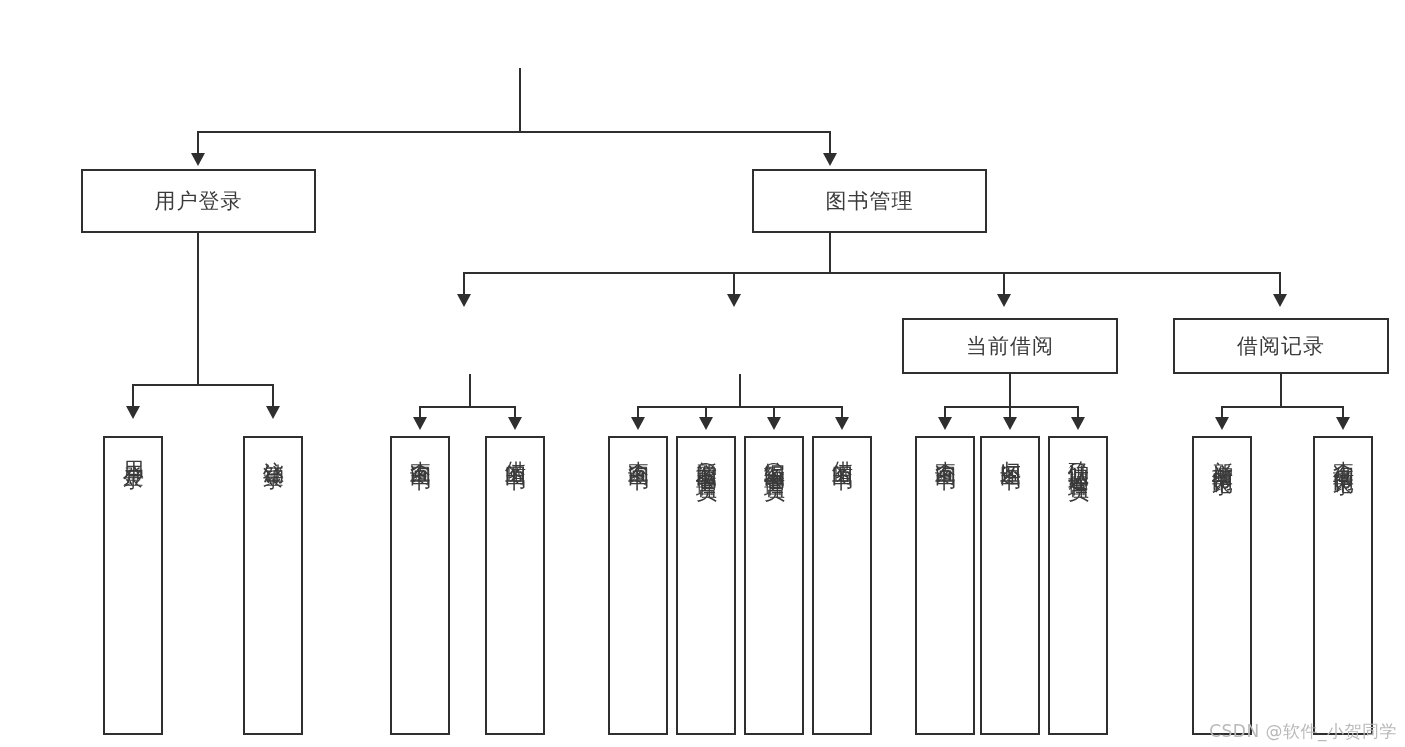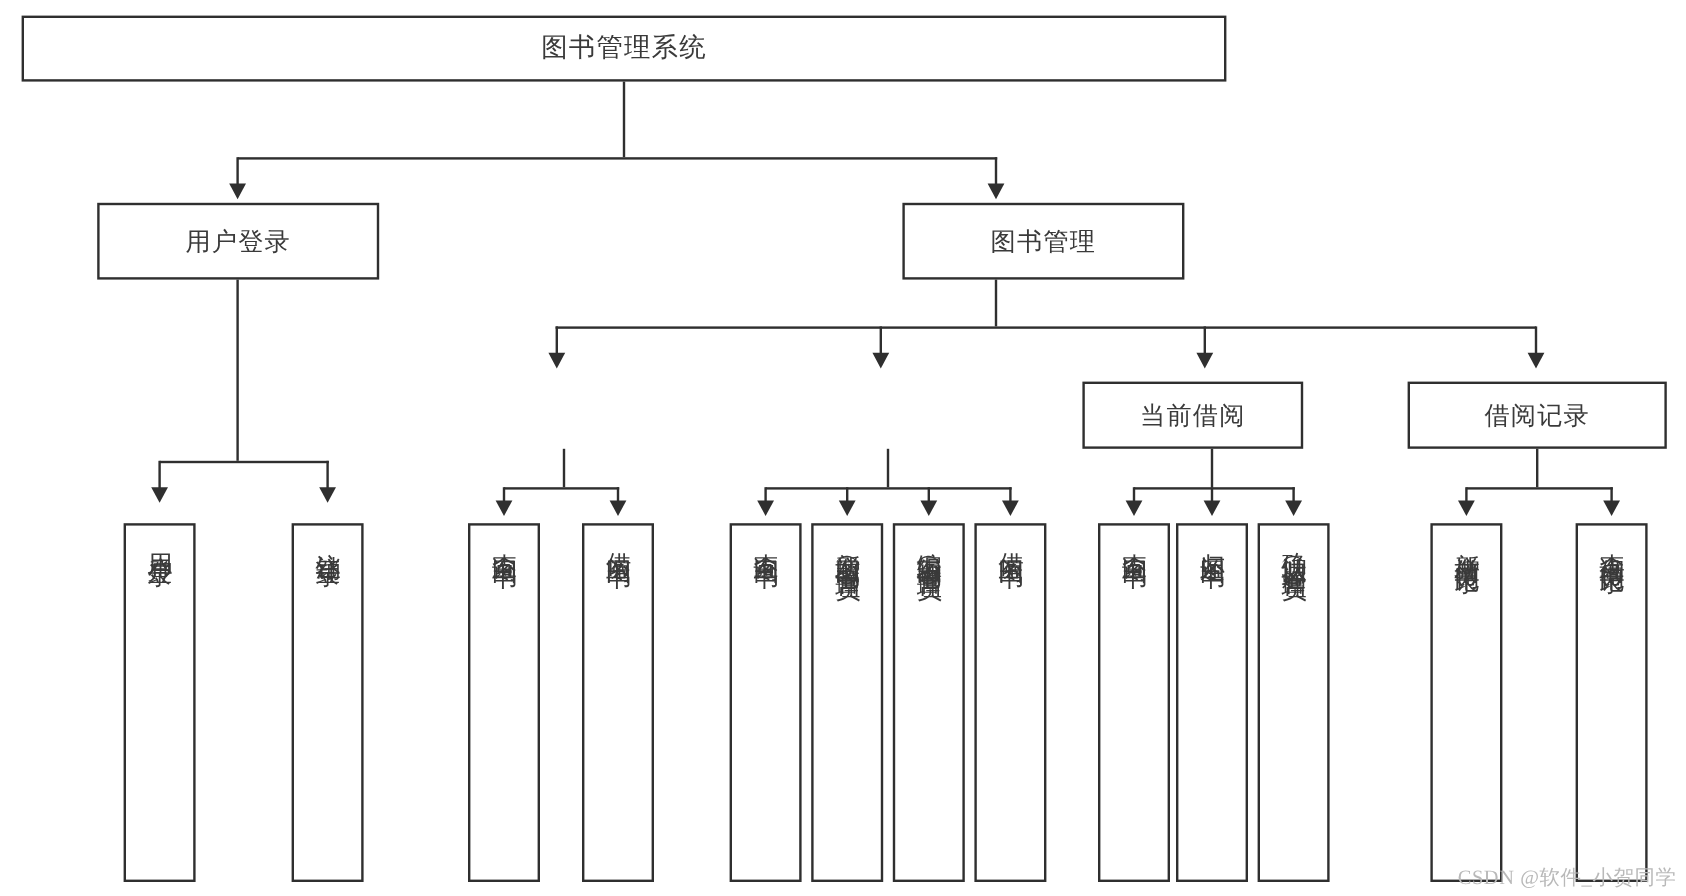--- a/index.html
+++ b/index.html
@@ -63,31 +63,27 @@
   
   #watermark{
     position:absolute;
     right:8px;
     bottom:4px;
     font-size:17px;
     color:#b9b9b9;
     letter-spacing:0.5px;
     white-space:nowrap;
     user-select:none;
-    font-family:Liberation Serif, serif;
   }
 </style>
 </head>
 <body>
 
 <div id="canvas">
 
-  <div class="node root" style="left:18px;top:13px;width:1004px;height:55px;">
-    <span class="lbl">图书管理系统</span>
-  </div>
 
   <div class="ln v" style="left:519px;top:68px;height:63px;"></div>
 
   <div class="ln h" style="left:198px;top:131px;width:633px;"></div>
 
   <div class="ln v" style="left:197px;top:131px;height:24px;"></div>
   <div class="arrow" style="left:191px;top:153px;"></div>
 
   <div class="ln v" style="left:829px;top:131px;height:24px;"></div>
   <div class="arrow" style="left:823px;top:153px;"></div>
@@ -111,21 +107,21 @@
   <div class="ln h" style="left:463px;top:272px;width:817px;"></div>
   <div class="ln v" style="left:463px;top:272px;height:24px;"></div>
   <div class="arrow" style="left:457px;top:294px;"></div>
   <div class="ln v" style="left:733px;top:272px;height:24px;"></div>
   <div class="arrow" style="left:727px;top:294px;"></div>
   <div class="ln v" style="left:1003px;top:272px;height:24px;"></div>
   <div class="arrow" style="left:997px;top:294px;"></div>
   <div class="ln v" style="left:1279px;top:272px;height:24px;"></div>
   <div class="arrow" style="left:1273px;top:294px;"></div>
 
-  <div class="node" style="left:902px;top:318px;width:184px;height:56px;">
+  <div class="node" style="left:902px;top:318px;width:216px;height:56px;">
     <span class="lbl">当前借阅</span>
   </div>
   <div class="node" style="left:1173px;top:318px;width:216px;height:56px;">
     <span class="lbl">借阅记录</span>
   </div>
 
   <div class="ln v" style="left:469px;top:374px;height:32px;"></div>
   <div class="ln h" style="left:420px;top:406px;width:96px;"></div>
   <div class="ln v" style="left:419px;top:406px;height:12px;"></div>
   <div class="arrow" style="left:413px;top:417px;"></div>

